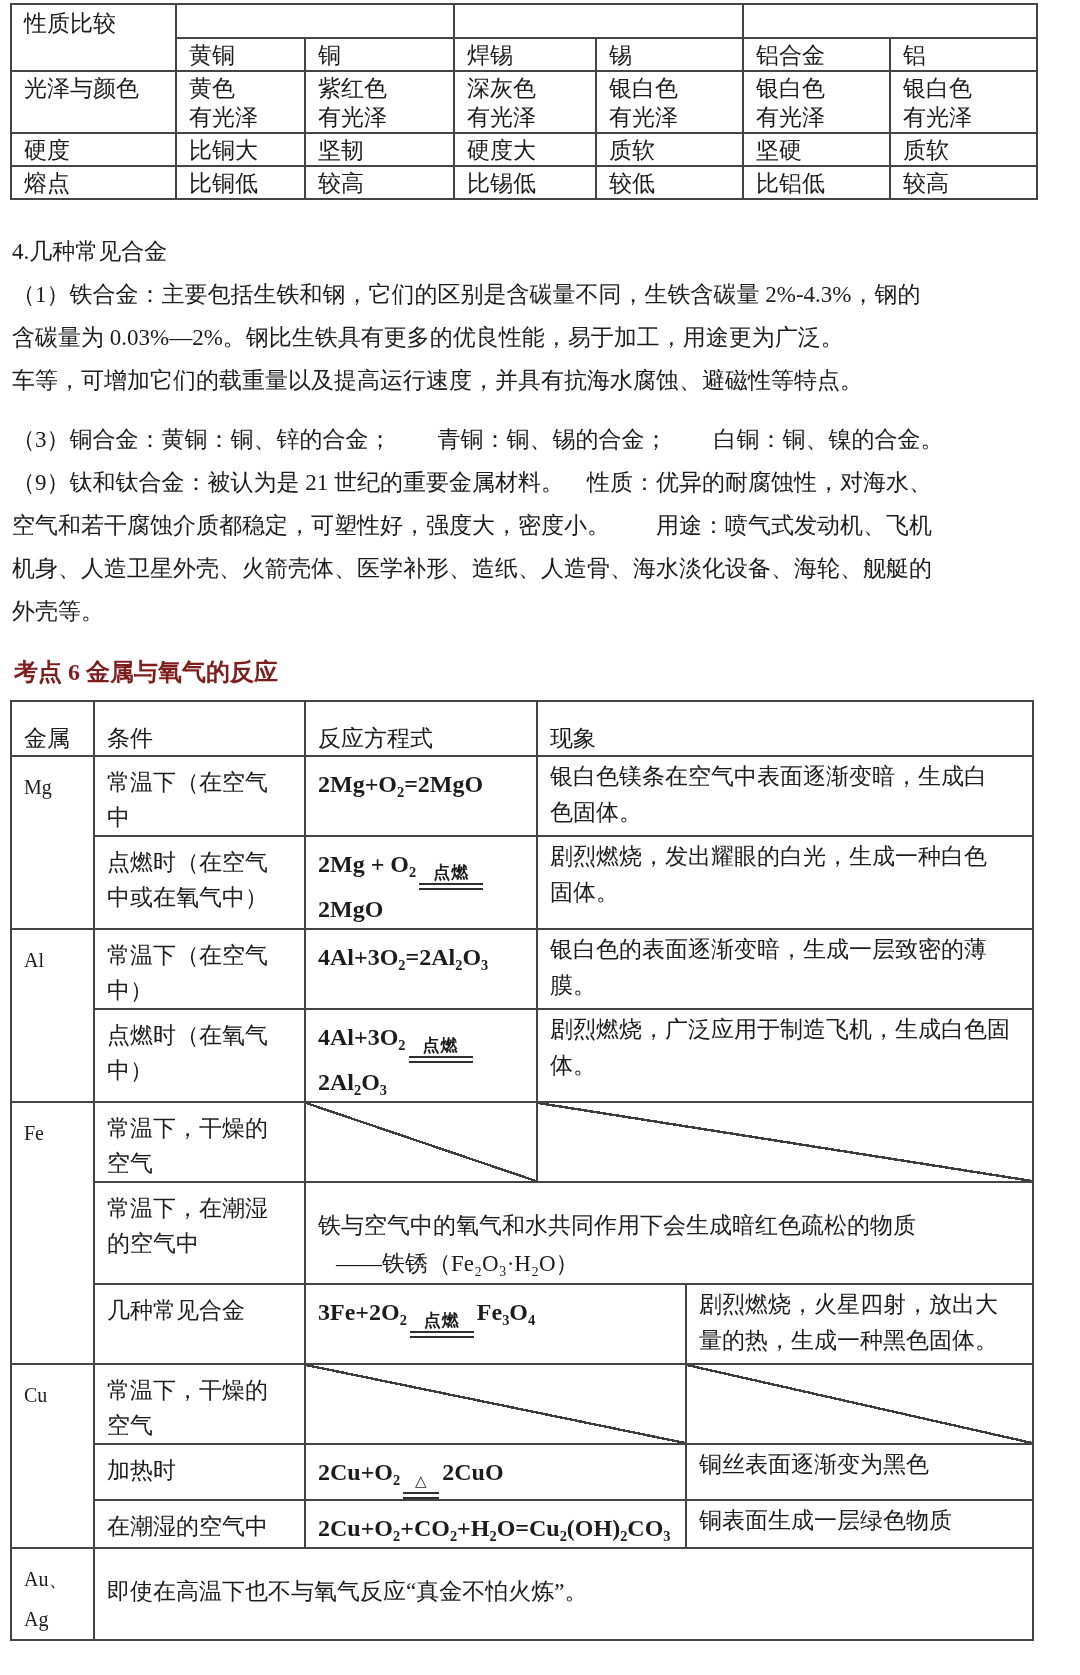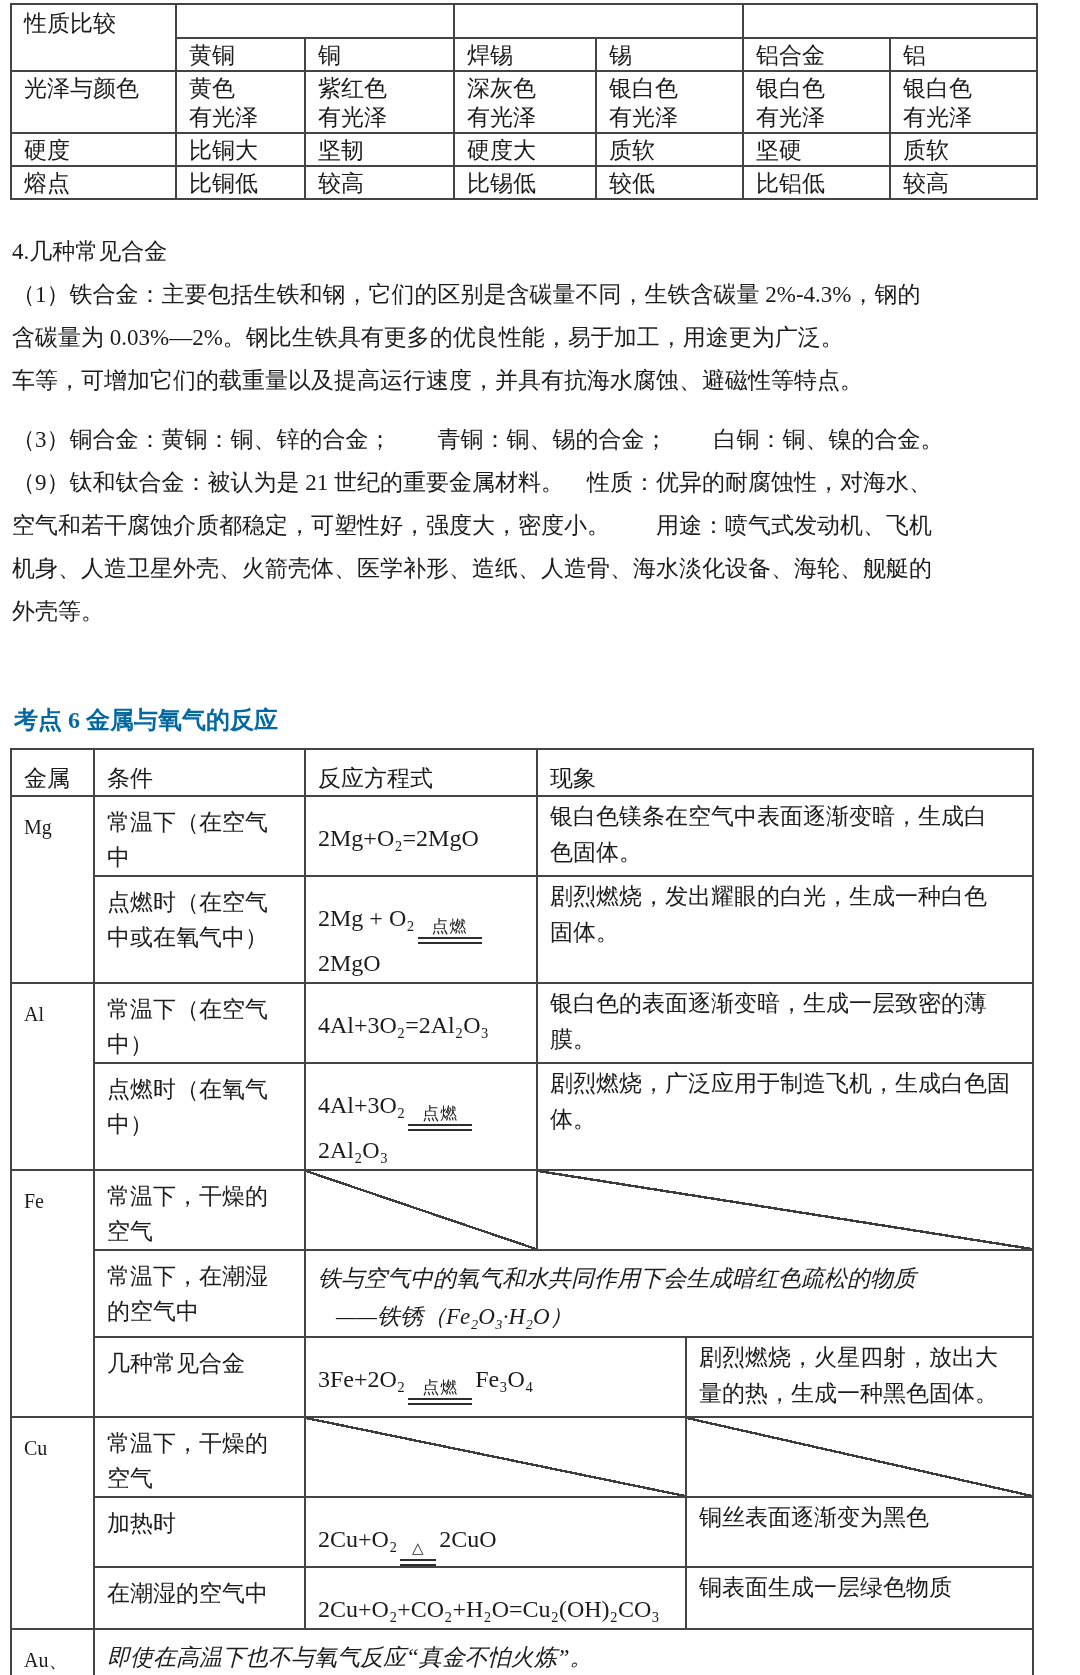--- a/index.html
+++ b/index.html
@@ -22,33 +22,33 @@
   .alloy-table td{line-height:29px;margin-top:32px;}
   .alloy-table .corner{vertical-align:top;padding-top:4px;}
 
   
   .sec4{margin:30px 0 0 12px;font-size:23px;}
   .sec4 .ln{line-height:43px;white-space:nowrap;}
   .sec4 .gap{margin-top:16px;}
 
   
   .kaodian{
-    margin:72px 0 0 14px;
-    font-size:24px;font-weight:bold;color:#0369a1;
+    margin:24px 0 0 14px;
+    font-size:24px;font-weight:bold;color:#7f1d1d;
     line-height:30px;
   }
 
   
   .oxy-table{width:1022px;margin:13px 0 0 10px;}
-  .oxy-table .head td{font-size:23px;padding-top:12px;}
+  .oxy-table .head td{font-size:23px;padding-top:20px;}
   .oxy-table .metal{font-size:20px;padding-top:10px;line-height:40px;}
   .oxy-table .cond{padding-top:8px;line-height:35px;}
-  .oxy-table .eq{font-size:24px;padding-top:22px;line-height:38px;}
+  .oxy-table .eq{font-size:24px;padding-top:8px;line-height:38px;font-weight:bold;}
   .oxy-table .phen{line-height:36px;}
-  .oxy-table .note{padding-top:9px;line-height:38px;font-style:italic;}
+  .oxy-table .note{padding-top:24px;line-height:38px;}
   .indent{padding-left:18px;}
 
   
   .diag{
     padding:0;
     background:linear-gradient(to top right,
       transparent calc(50% - 1.2px),
       #3c3c3c calc(50% - 1.2px),
       #3c3c3c calc(50% + 1.2px),
       transparent calc(50% + 1.2px));

